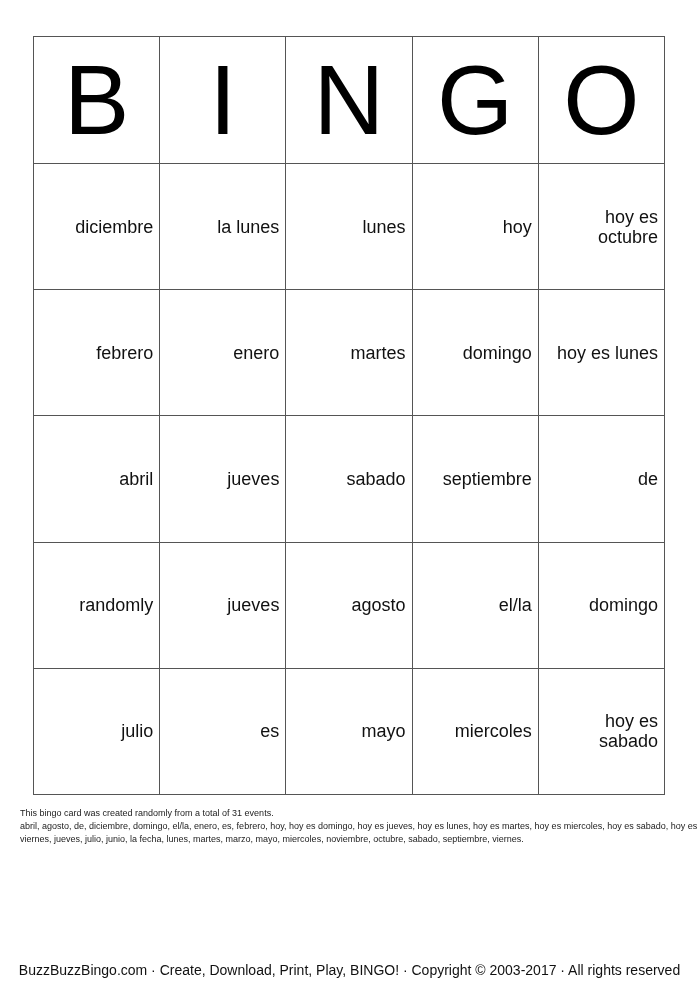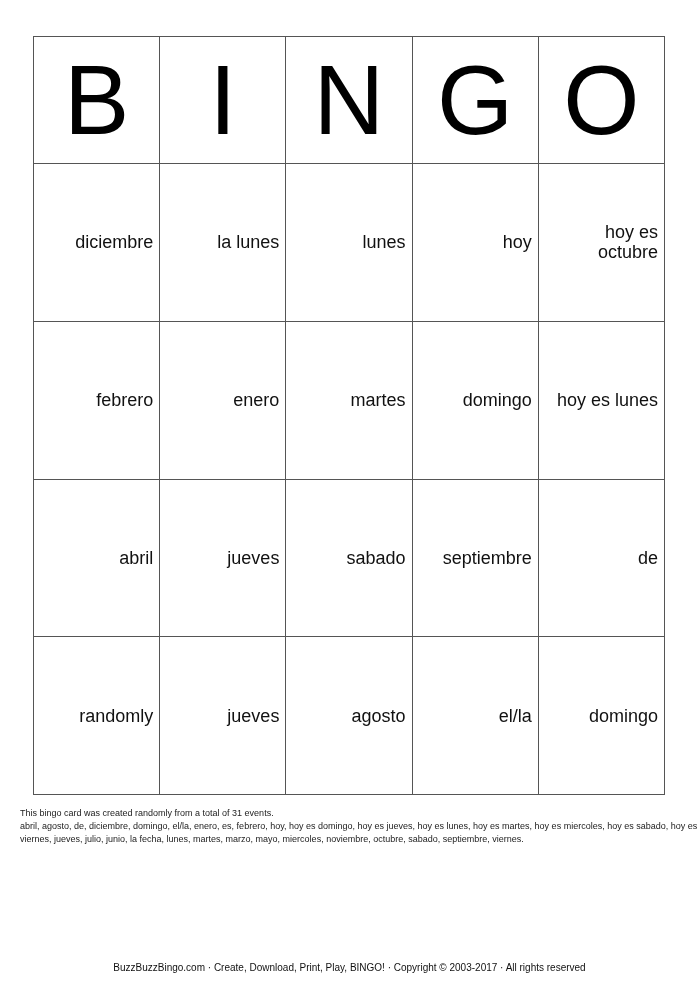--- a/index.html
+++ b/index.html
@@ -1,21 +1,21 @@
 <!DOCTYPE html>
 <html><head>
   <meta charset="utf-8">
   <style>
     html, body { margin: 0; padding: 0; background: #ffffff; }
     body { width: 699px; height: 989px; position: relative; font-family: "Liberation Sans", sans-serif; color: #111; overflow: hidden; }
     .card { position: absolute; left: 33px; top: 36px; width: 632px; height: 759px; border-collapse: collapse; table-layout: fixed; }
     .card td { border: 1px solid #555; text-align: right; vertical-align: middle; padding: 0 6px; font-size: 18px; line-height: 20px; color: #111; width: 126px; height: 125px; box-sizing: border-box; }
     .card th { border: 1px solid #555; font-weight: normal; font-size: 98px; line-height: 100px; height: 126px; text-align: center; vertical-align: middle; color: #000; padding: 0; }
     .info { position: absolute; left: 20px; top: 807px; width: 685px; font-size: 9px; line-height: 13px; color: #222; }
-    .footer { position: absolute; left: 0; top: 962px; width: 699px; text-align: center; font-size: 10px; color: #111; }
+    .footer { position: absolute; left: 0; top: 962px; width: 699px; text-align: center; font-size: 14px; color: #111; }
   </style>
 </head>
 <body>
 
 <table class="card">
   <thead>
     <tr>
       <th>B</th>
       <th>I</th>
       <th>N</th>
@@ -45,20 +45,27 @@
       <td>septiembre</td>
       <td>de</td>
     </tr>
     <tr>
       <td>randomly</td>
       <td>jueves</td>
       <td>agosto</td>
       <td>el/la</td>
       <td>domingo</td>
     </tr>
+    <tr>
+      <td>julio</td>
+      <td>es</td>
+      <td>mayo</td>
+      <td>miercoles</td>
+      <td>hoy es sabado</td>
+    </tr>
   </tbody>
 </table>
 
 <div class="info">
   <div>This bingo card was created randomly from a total of 31 events.</div>
   <div>abril, agosto, de, diciembre, domingo, el/la, enero, es, febrero, hoy, hoy es domingo, hoy es jueves, hoy es lunes, hoy es martes, hoy es miercoles, hoy es sabado, hoy es viernes, jueves, julio, junio, la fecha, lunes, martes, marzo, mayo, miercoles, noviembre, octubre, sabado, septiembre, viernes.</div>
 </div>
 
 <div class="footer">BuzzBuzzBingo.com · Create, Download, Print, Play, BINGO! · Copyright © 2003-2017 · All rights reserved</div>
 

